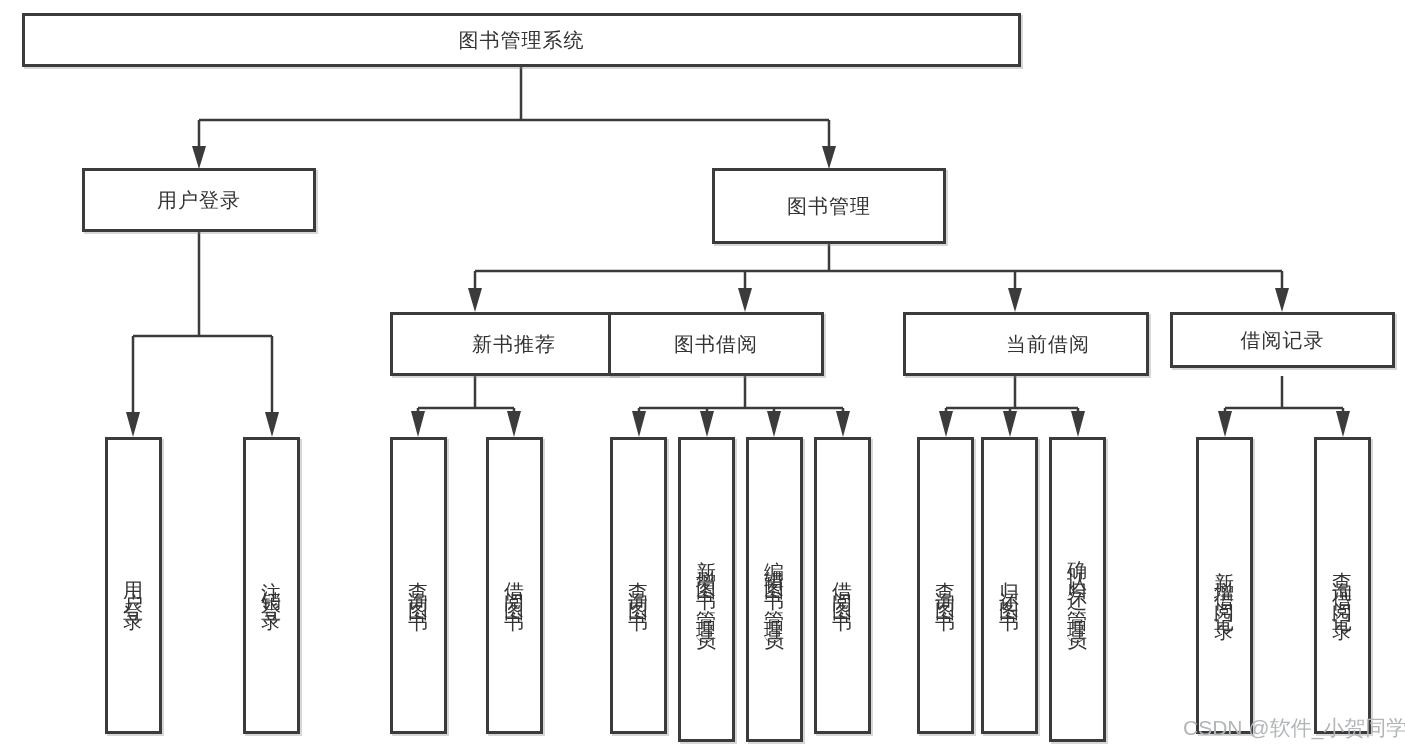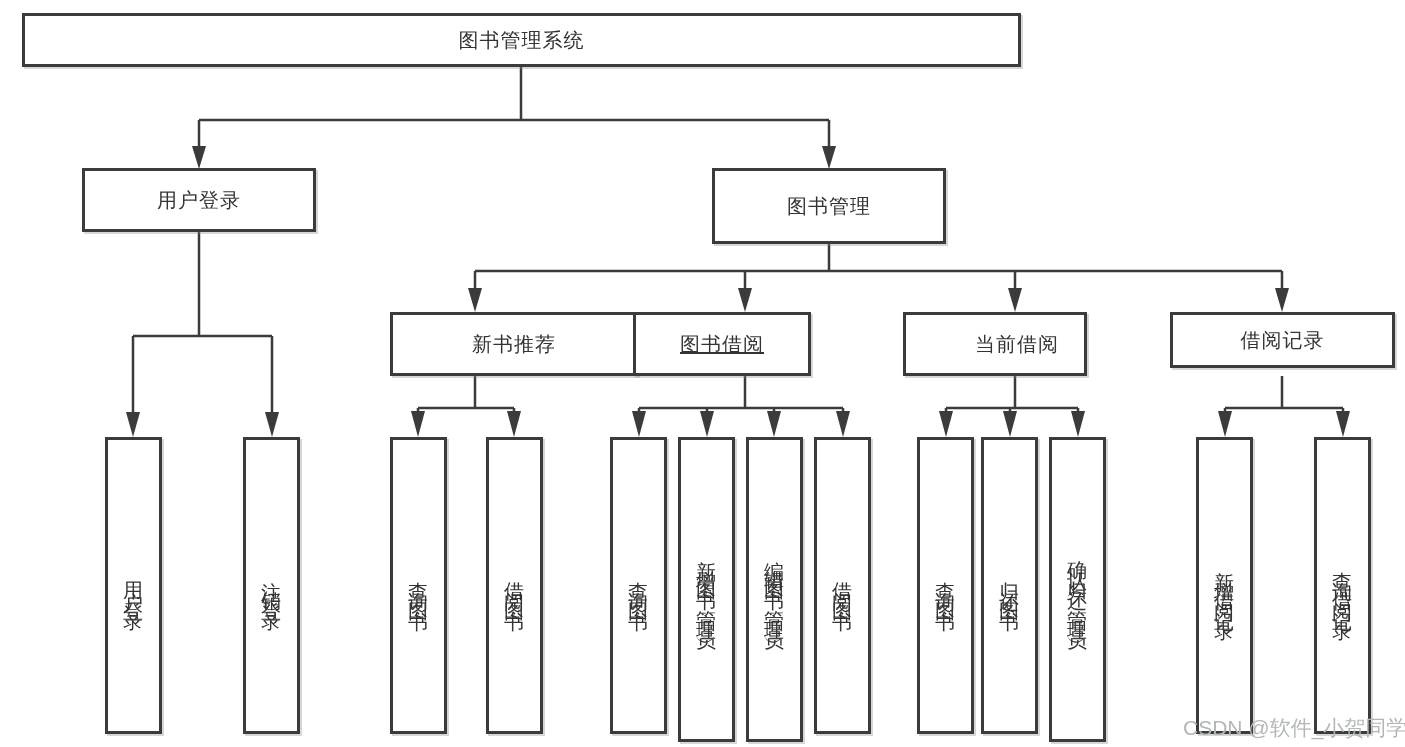--- a/index.html
+++ b/index.html
@@ -100,22 +100,22 @@
       <path d="M1336 411 L1350 411 L1343 437 Z"></path>
     </g>
   </svg>
 
   <div class="node hbox" style="left:22px; top:13px; width:999px; height:54px;">图书管理系统</div>
 
   <div class="node hbox" style="left:82px; top:168px; width:234px; height:64px;">用户登录</div>
   <div class="node hbox" style="left:712px; top:168px; width:234px; height:76px;">图书管理</div>
 
   <div class="node hbox" style="left:363px; top:312px; width:248px; height:64px;margin-left:27px;">新书推荐</div>
-  <div class="node hbox" style="left:633px; top:312px; width:178px; height:64px;text-decoration:underline;">图书借阅</div>
-  <div class="node hbox" style="left:903px; top:312px; width:184px; height:64px;padding-left:44px;">当前借阅</div>
+  <div class="node hbox" style="left:608px; top:312px; width:216px; height:64px;">图书借阅</div>
+  <div class="node hbox" style="left:903px; top:312px; width:246px; height:64px;padding-left:44px;">当前借阅</div>
   <div class="node hbox" style="left:1170px; top:312px; width:225px; height:56px;">借阅记录</div>
 
   <div class="node vbox" style="left:105px; top:437px; width:57px; height:297px;">用户登录</div>
   <div class="node vbox" style="left:243px; top:437px; width:57px; height:297px;">注销登录</div>
 
   <div class="node vbox" style="left:390px; top:437px; width:57px; height:297px;">查询图书</div>
   <div class="node vbox" style="left:486px; top:437px; width:57px; height:297px;">借阅图书</div>
 
   <div class="node vbox" style="left:610px; top:437px; width:57px; height:297px;">查询图书</div>
   <div class="node vbox" style="left:678px; top:437px; width:57px; height:305px;">新增图书（管理员）</div>

